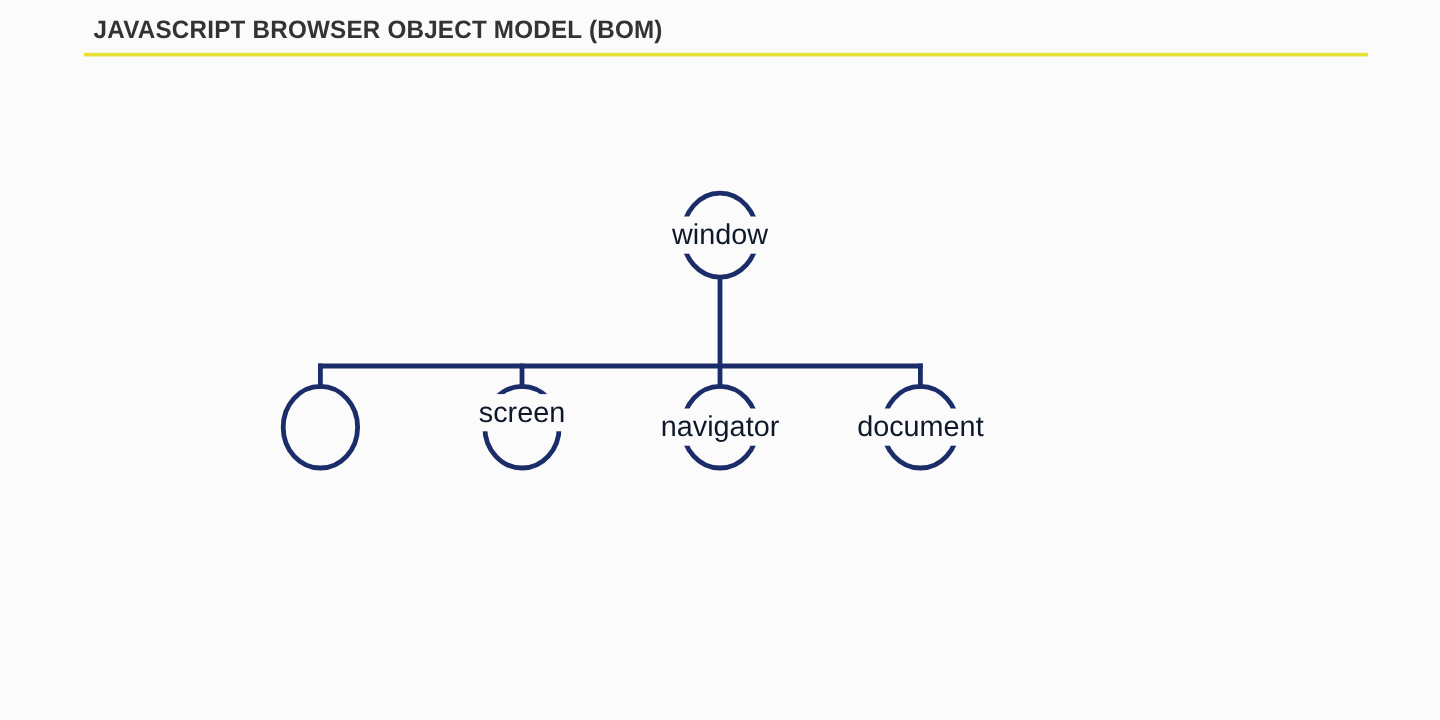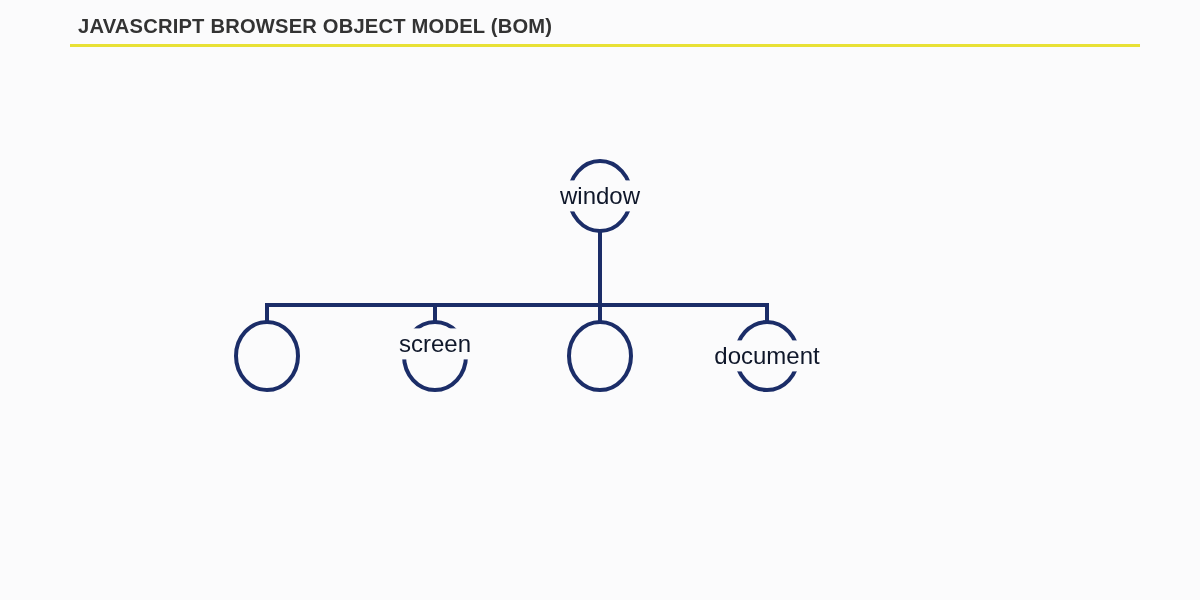--- a/index.html
+++ b/index.html
@@ -99,16 +99,17 @@
       <ellipse cx="600" cy="356" rx="31" ry="34"></ellipse>
       <ellipse cx="767" cy="356" rx="31" ry="34"></ellipse>
     </g>
   </svg>
 
   <div class="node-label" style="left:600px; top:196px;">window</div>
 
 
   <div class="node-label" style="left:435px; top:344px;">screen</div>
 
+  <div class="node-label" style="left:600px; top:356px;">navigator</div>
 
   <div class="node-label" style="left:767px; top:356px;">document</div>
 
 </div>
 
 </body></html>

